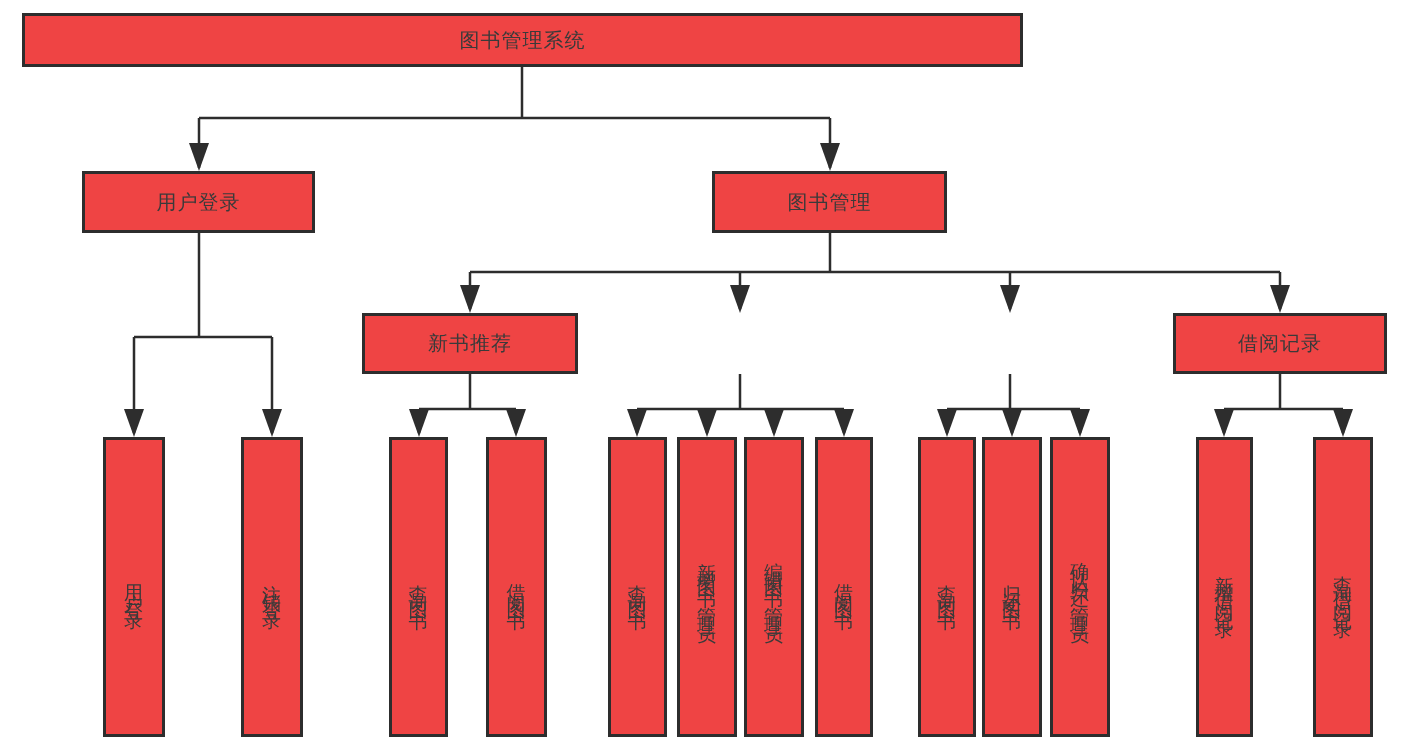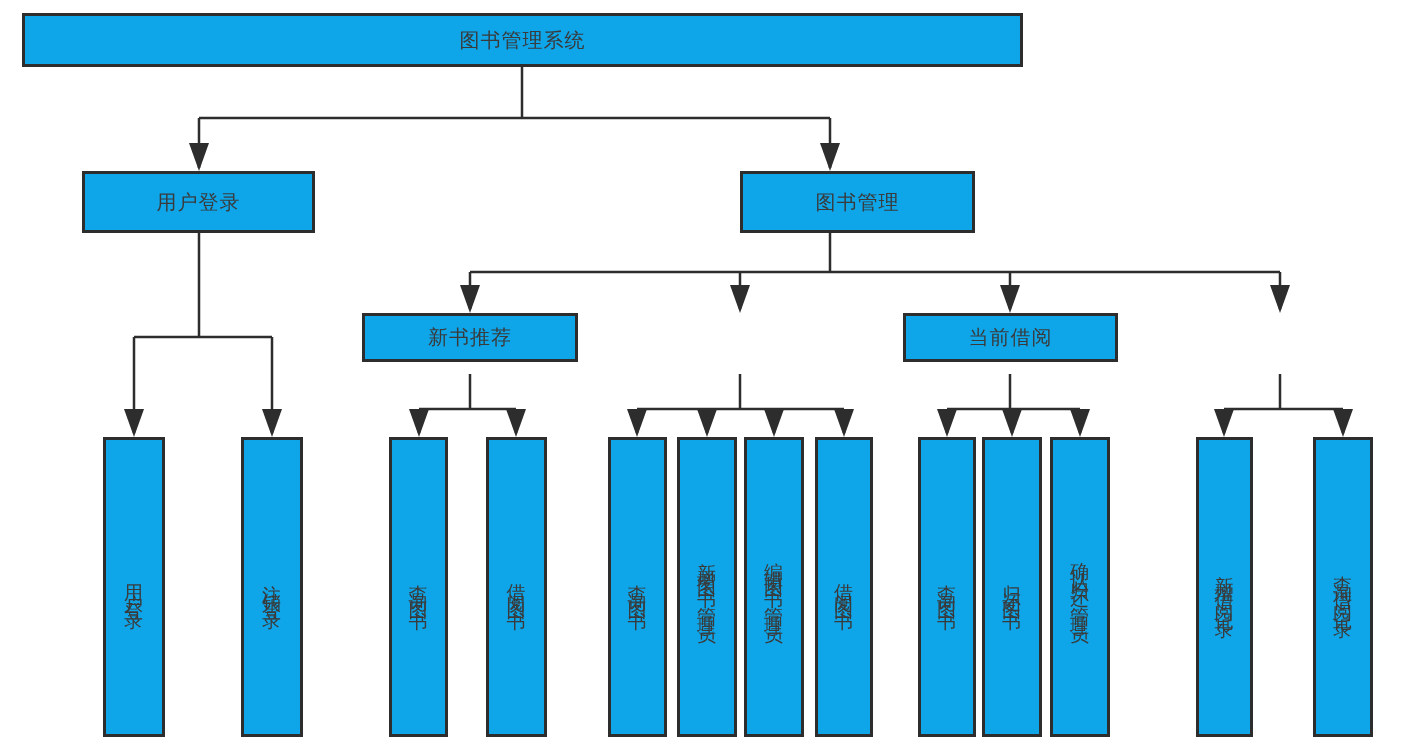--- a/index.html
+++ b/index.html
@@ -15,21 +15,21 @@
   .connectors {
     position: absolute;
     left: 0; top: 0;
     width: 1405px; height: 747px;
     pointer-events: none;
   }
   .box {
     position: absolute;
     box-sizing: border-box;
     border: 3px solid #2d2d2d;
-    background: #0ea5e9;
+    background: #ef4444;
     display: flex;
     align-items: center;
     justify-content: center;
   }
   .hlabel {
     font-size: 20px;
     letter-spacing: 1px;
     color: #3a3a3a;
     white-space: nowrap;
   }
@@ -37,21 +37,21 @@
     writing-mode: vertical-rl;
     text-orientation: mixed;
     font-size: 19px;
     letter-spacing: 9px;
     line-height: 1;
     color: #3a3a3a;
     white-space: nowrap;
   }
   .root-box   { left: 22px;   top: 13px;  width: 1001px; height: 54px; }
   .lvl2-box   { top: 171px; height: 62px; }
-  .lvl3-box   { top: 313px; height: 49px; }
+  .lvl3-box   { top: 313px; height: 61px; }
   .leaf-box   { top: 437px; height: 300px; }
   .watermark {
     position: absolute;
     left: 1183px;
     top: 719px;
     font-size: 19px;
     color: #c6c6c6;
     letter-spacing: 1px;
     white-space: nowrap;
     mix-blend-mode: multiply;
@@ -103,29 +103,29 @@
     </g>
   </svg>
 
   <div class="box root-box">
     <span class="hlabel">图书管理系统</span>
   </div>
 
   <div class="box lvl2-box" style="left:82px; width:233px;">
     <span class="hlabel">用户登录</span>
   </div>
-  <div class="box lvl2-box" style="left:740px; width:235px;">
+  <div class="box lvl2-box" style="left:712px; width:235px;">
     <span class="hlabel">图书管理</span>
   </div>
 
   <div class="box lvl3-box" style="left:362px; width:216px;">
     <span class="hlabel">新书推荐</span>
   </div>
-  <div class="box lvl3-box" style="left:903px; width:215px;">
-    <span class="hlabel">当前借阅</span>
+  <div class="box lvl3-box" style="left:1173px; width:214px;">
+    <span class="hlabel">借阅记录</span>
   </div>
 
   <div class="box leaf-box" style="left:103px; width:62px;">
     <span class="vtext">用户登录</span>
   </div>
   <div class="box leaf-box" style="left:241px; width:62px;">
     <span class="vtext">注销登录</span>
   </div>
 
   <div class="box leaf-box" style="left:389px; width:59px;">

